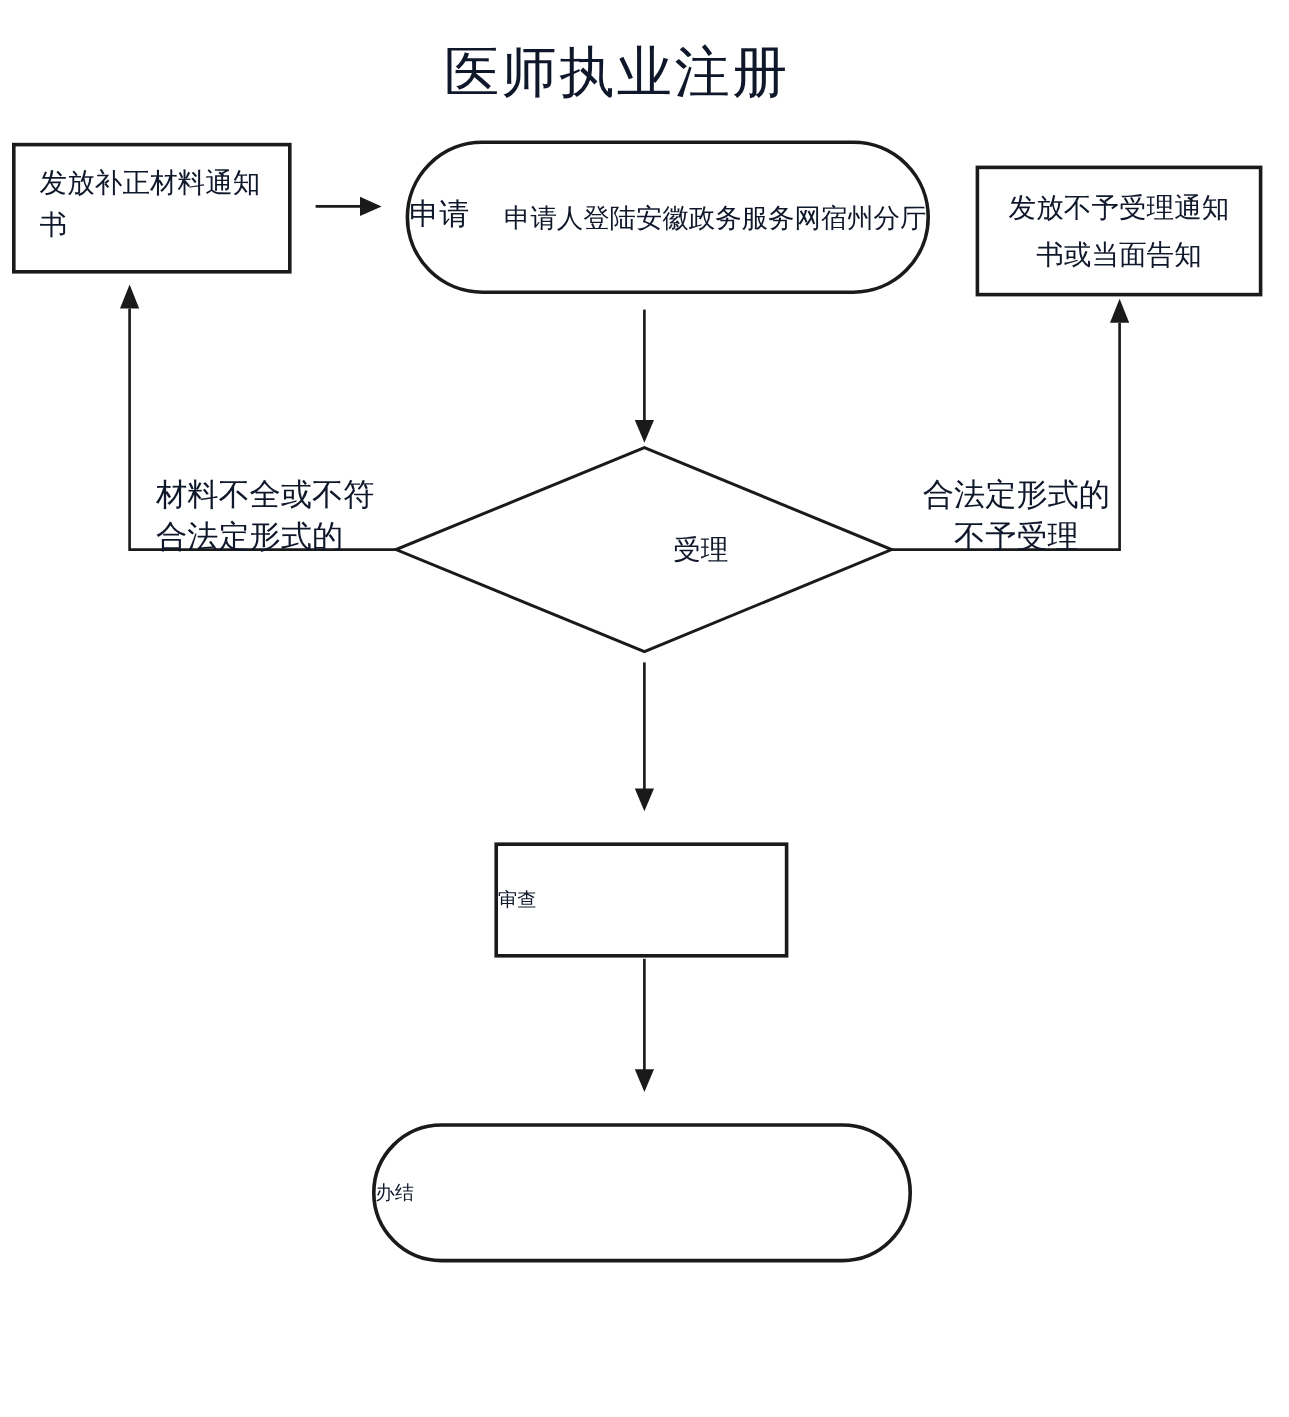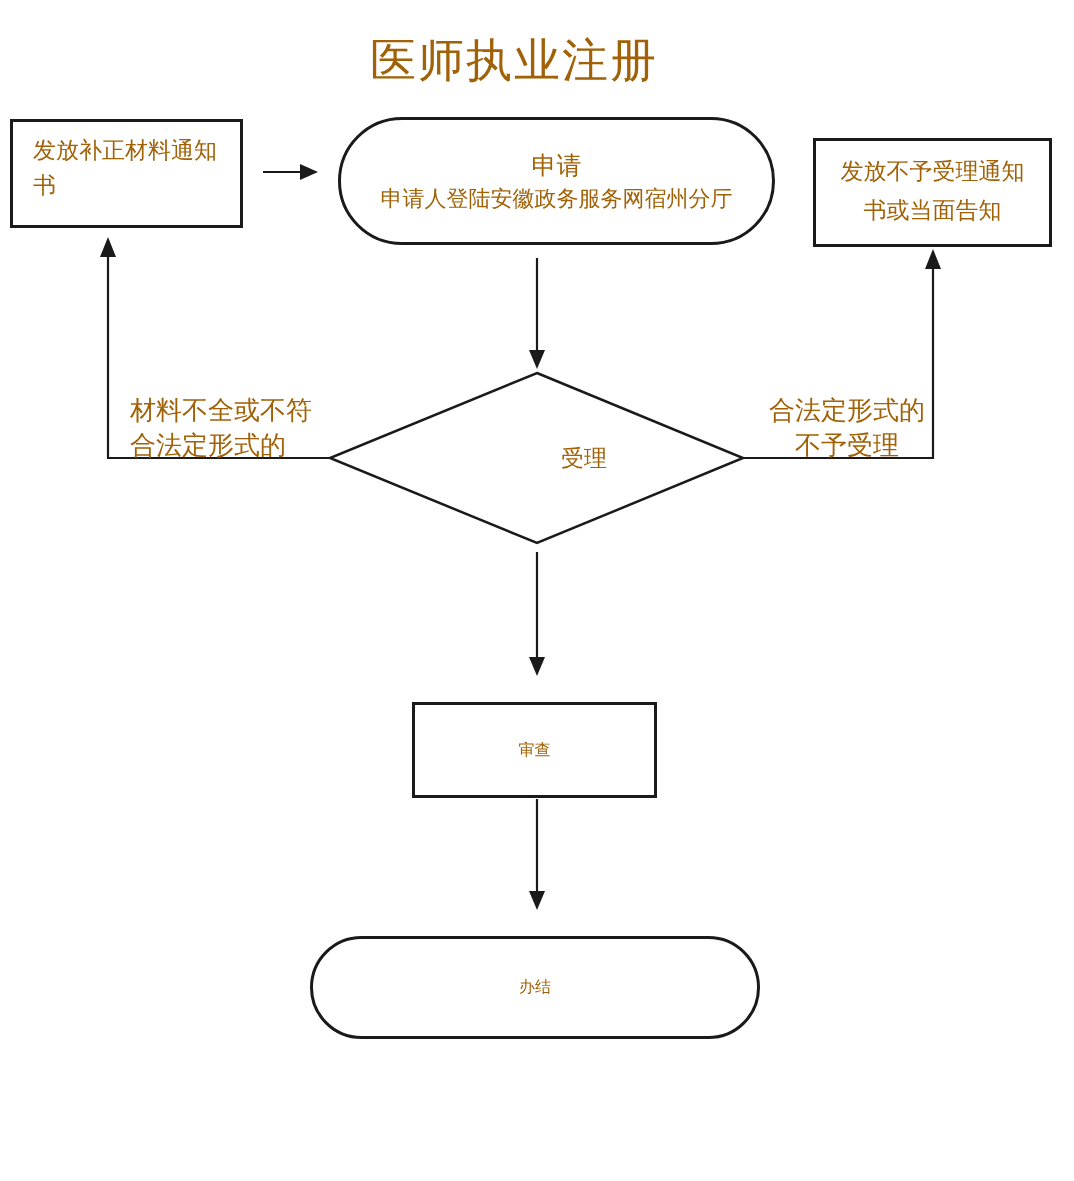--- a/index.html
+++ b/index.html
@@ -1,22 +1,22 @@
 <!DOCTYPE html>
 <html><head>
 <meta charset="utf-8">
 <style>
   html, body { margin: 0; padding: 0; background: #ffffff; }
   #canvas {
     position: relative;
     width: 1074px;
     height: 1181px;
     background: #ffffff;
-    font-family: Liberation Mono, monospace;
-    color: #a16207;
+    font-family: Liberation Sans, sans-serif;
+    color: #0f172a;
     overflow: hidden;
   }
   #connectors {
     position: absolute;
     left: 0; top: 0;
     width: 1074px; height: 1181px;
   }
   .page-title {
     position: absolute;
     top: 30px; left: 0;
@@ -28,23 +28,23 @@
   }
   .node {
     position: absolute;
     box-sizing: border-box;
     border: 3px solid #1a1a1a;
     background: #ffffff;
   }
   .stadium { border-radius: 64px; }
   .flexcenter {
     display: flex;
-    flex-direction: column;
+    flex-direction: row;
     align-items: center;
-    justify-content: center;
+    justify-content: space-between;
     text-align: center;
   }
   .preline { white-space: pre-line; }
   .box-left-text {
     padding: 13px 23px 0 20px;
     font-size: 23px;
     line-height: 35px;
     text-align: left;
   }
   .box-right-text {
@@ -118,17 +118,17 @@
 
   <div class="edge-label edge-label-left preline">材料不全或不符
 合法定形式的</div>
   <div class="edge-label edge-label-right preline">合法定形式的
 不予受理</div>
 
   <div class="node flexcenter" style="left:412px; top:702px; width:245px; height:96px;">
     <div class="node-label">审查</div>
   </div>
 
-  <div class="node stadium flexcenter" style="left:310px; top:936px; width:450px; height:103px;">
+  <div class="node stadium flexcenter" style="left:310px; top:936px; width:450px; height:116px;">
     <div class="node-label">办结</div>
   </div>
 
 </div>
 
 </body></html>

